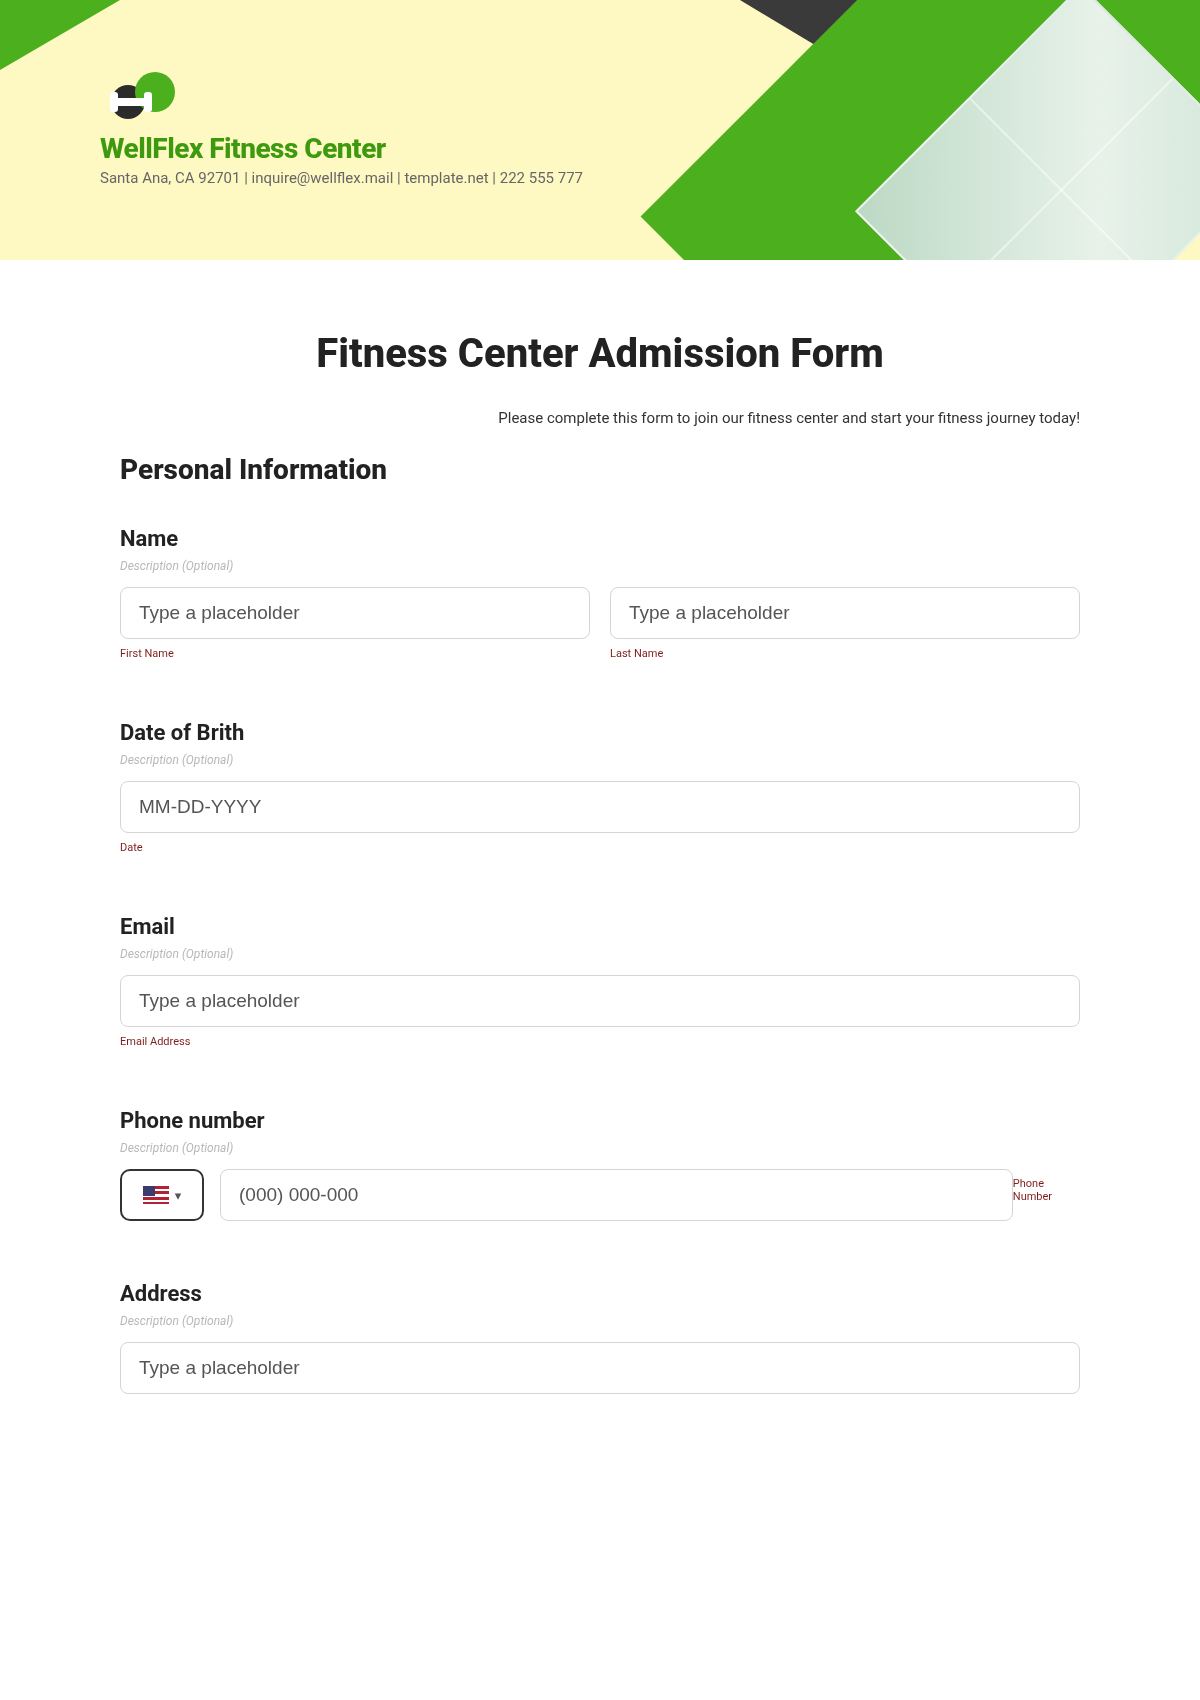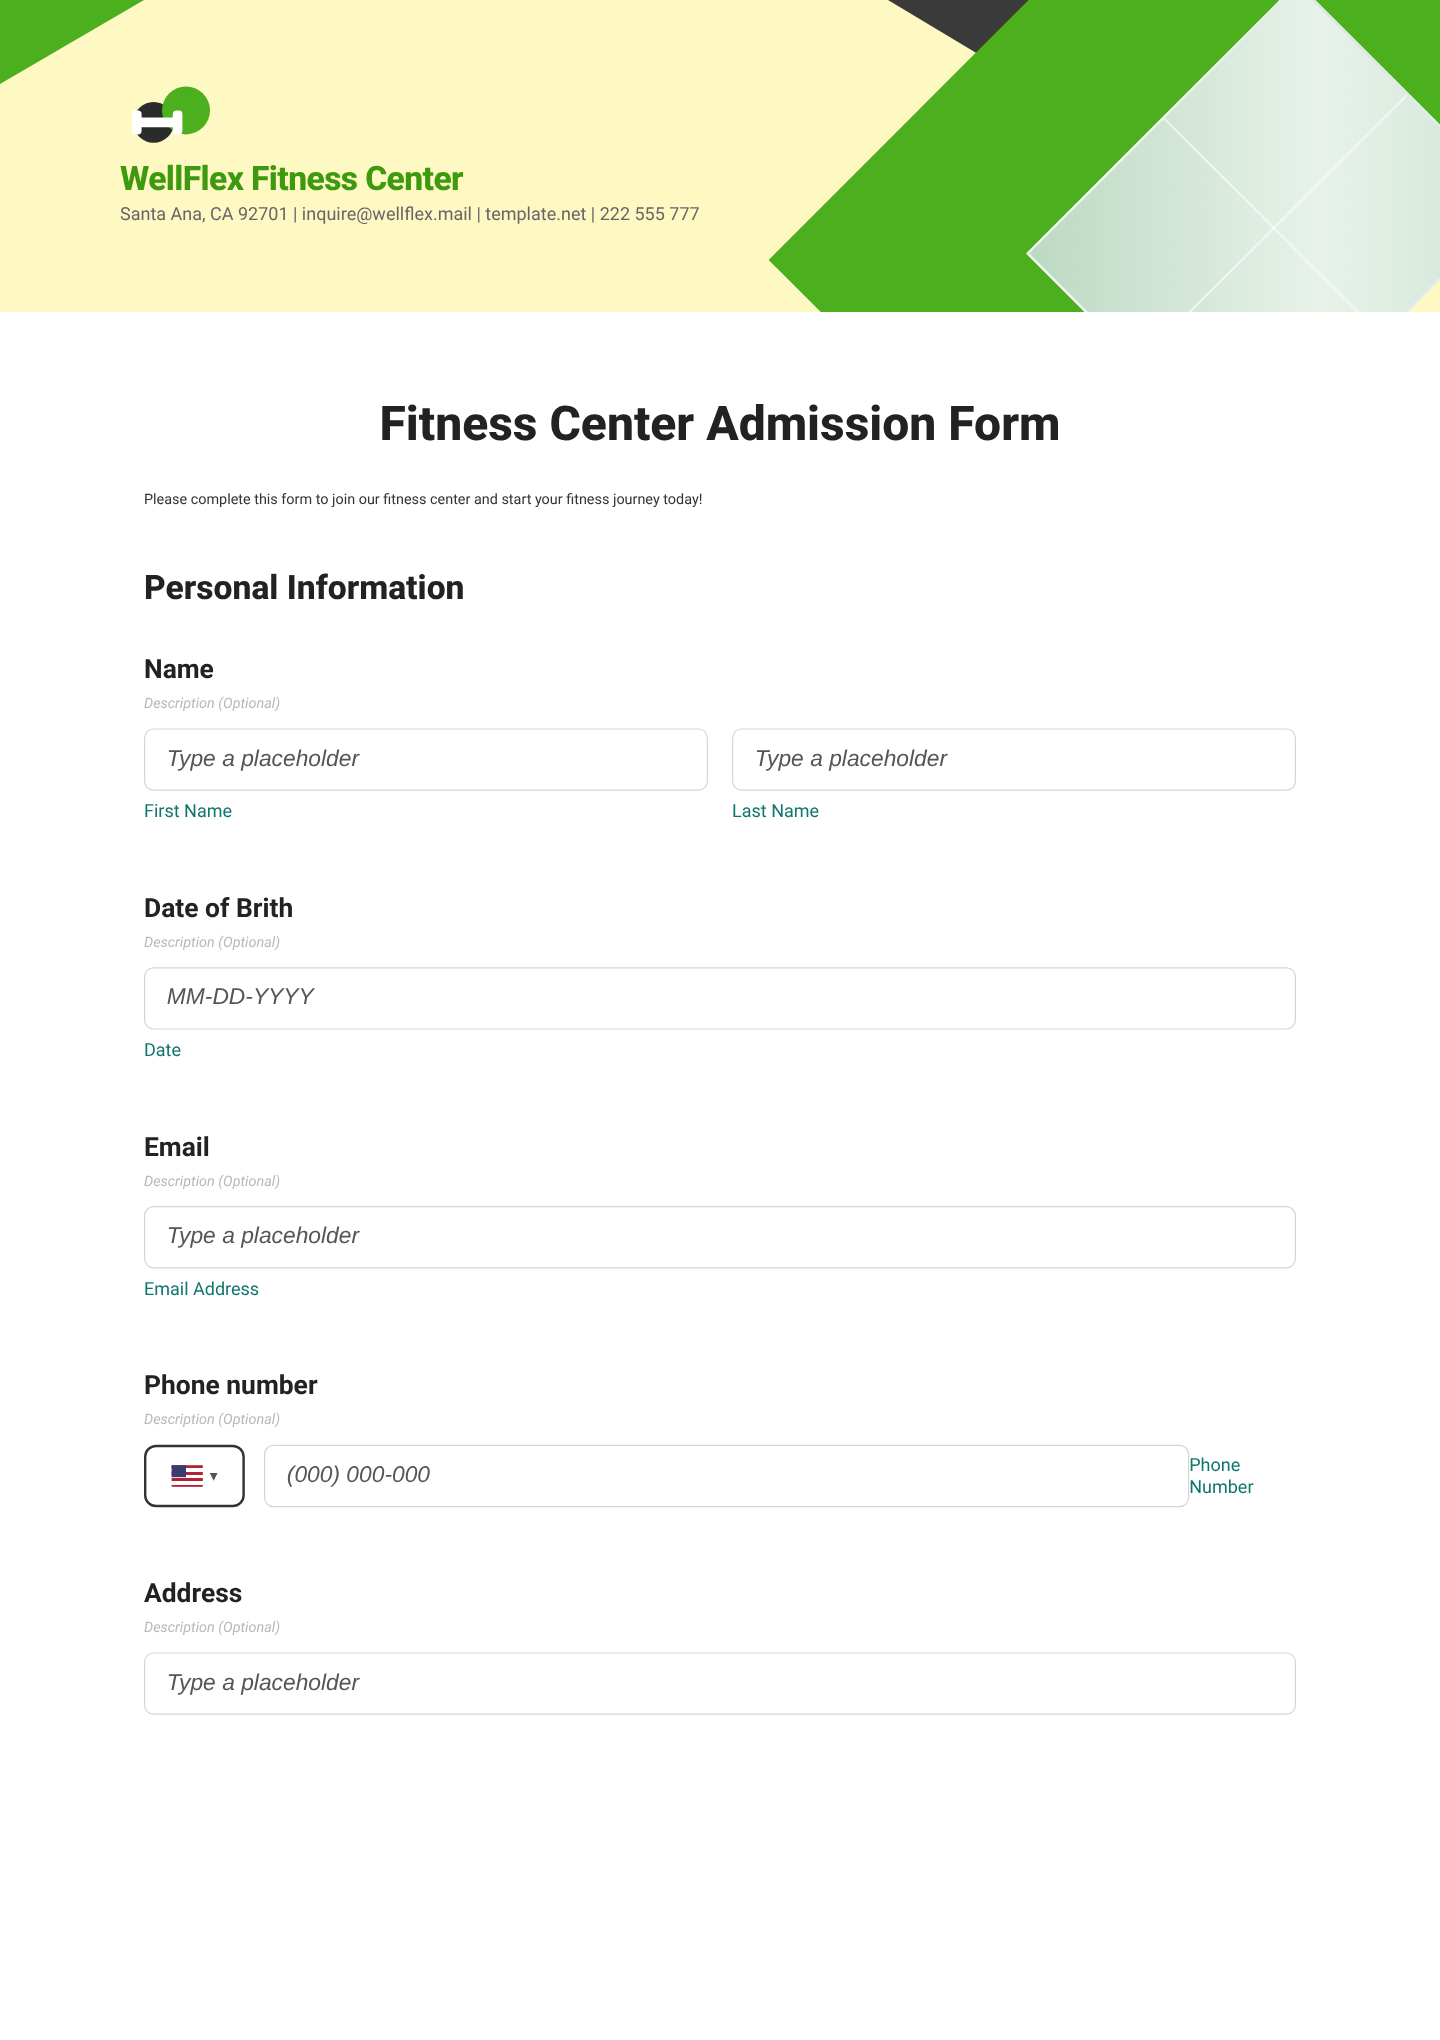--- a/index.html
+++ b/index.html
@@ -78,24 +78,24 @@
   .content {
     padding: 70px 120px 40px 120px;
   }
   .form-title {
     text-align: center;
     font-size: 40px;
     font-weight: 800;
     margin-bottom: 32px;
   }
   .form-intro {
-    text-align: left;
-    font-size: 12px;
+    text-align: right;
+    font-size: 15px;
     color: #333;
-    margin-bottom: 50px;
+    margin-bottom: 26px;
   }
   .section-title {
     font-size: 28px;
     font-weight: 800;
     margin-bottom: 40px;
   }
   .field {
     margin-bottom: 60px;
   }
   .field-label {
@@ -116,28 +116,27 @@
   .col { flex: 1; display:flex; flex-direction:column; }
   input[type=text] {
     width: 100%;
     height: 52px;
     border: 1px solid #d5d5d5;
     border-radius: 8px;
     padding: 0 18px;
     font-size: 19px;
     color: #333;
     background: #fff;
-    font-style: italic;
   }
   input[type=text]::placeholder {
     color: #555;
   }
   .sublabel {
-    font-size: 15px;
-    color: #0f766e;
+    font-size: 11px;
+    color: #7f1d1d;
     margin-top: 8px;
   }
   .phone-row {
     display: flex;
     gap: 16px;
     align-items: flex-start;
   }
   .country-select {
     width: 84px;
     height: 52px;

